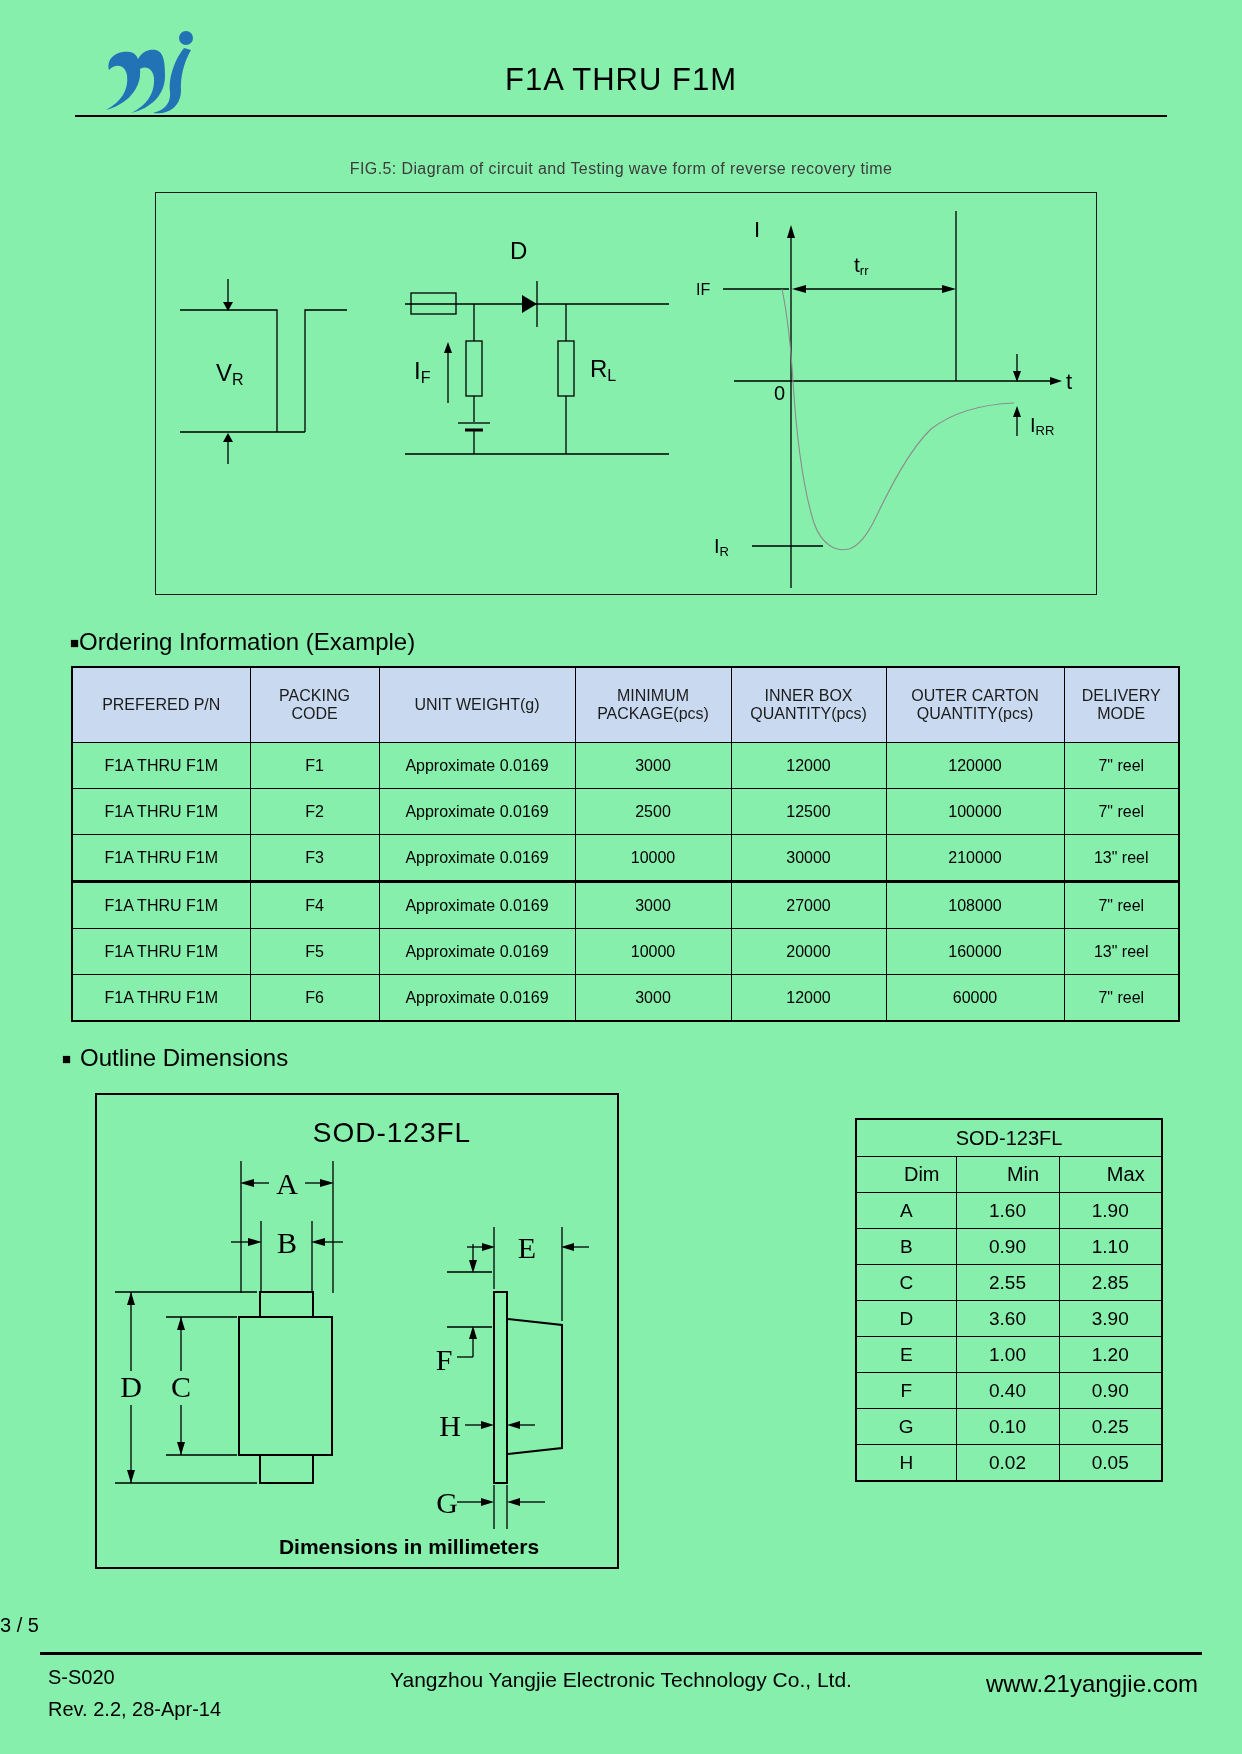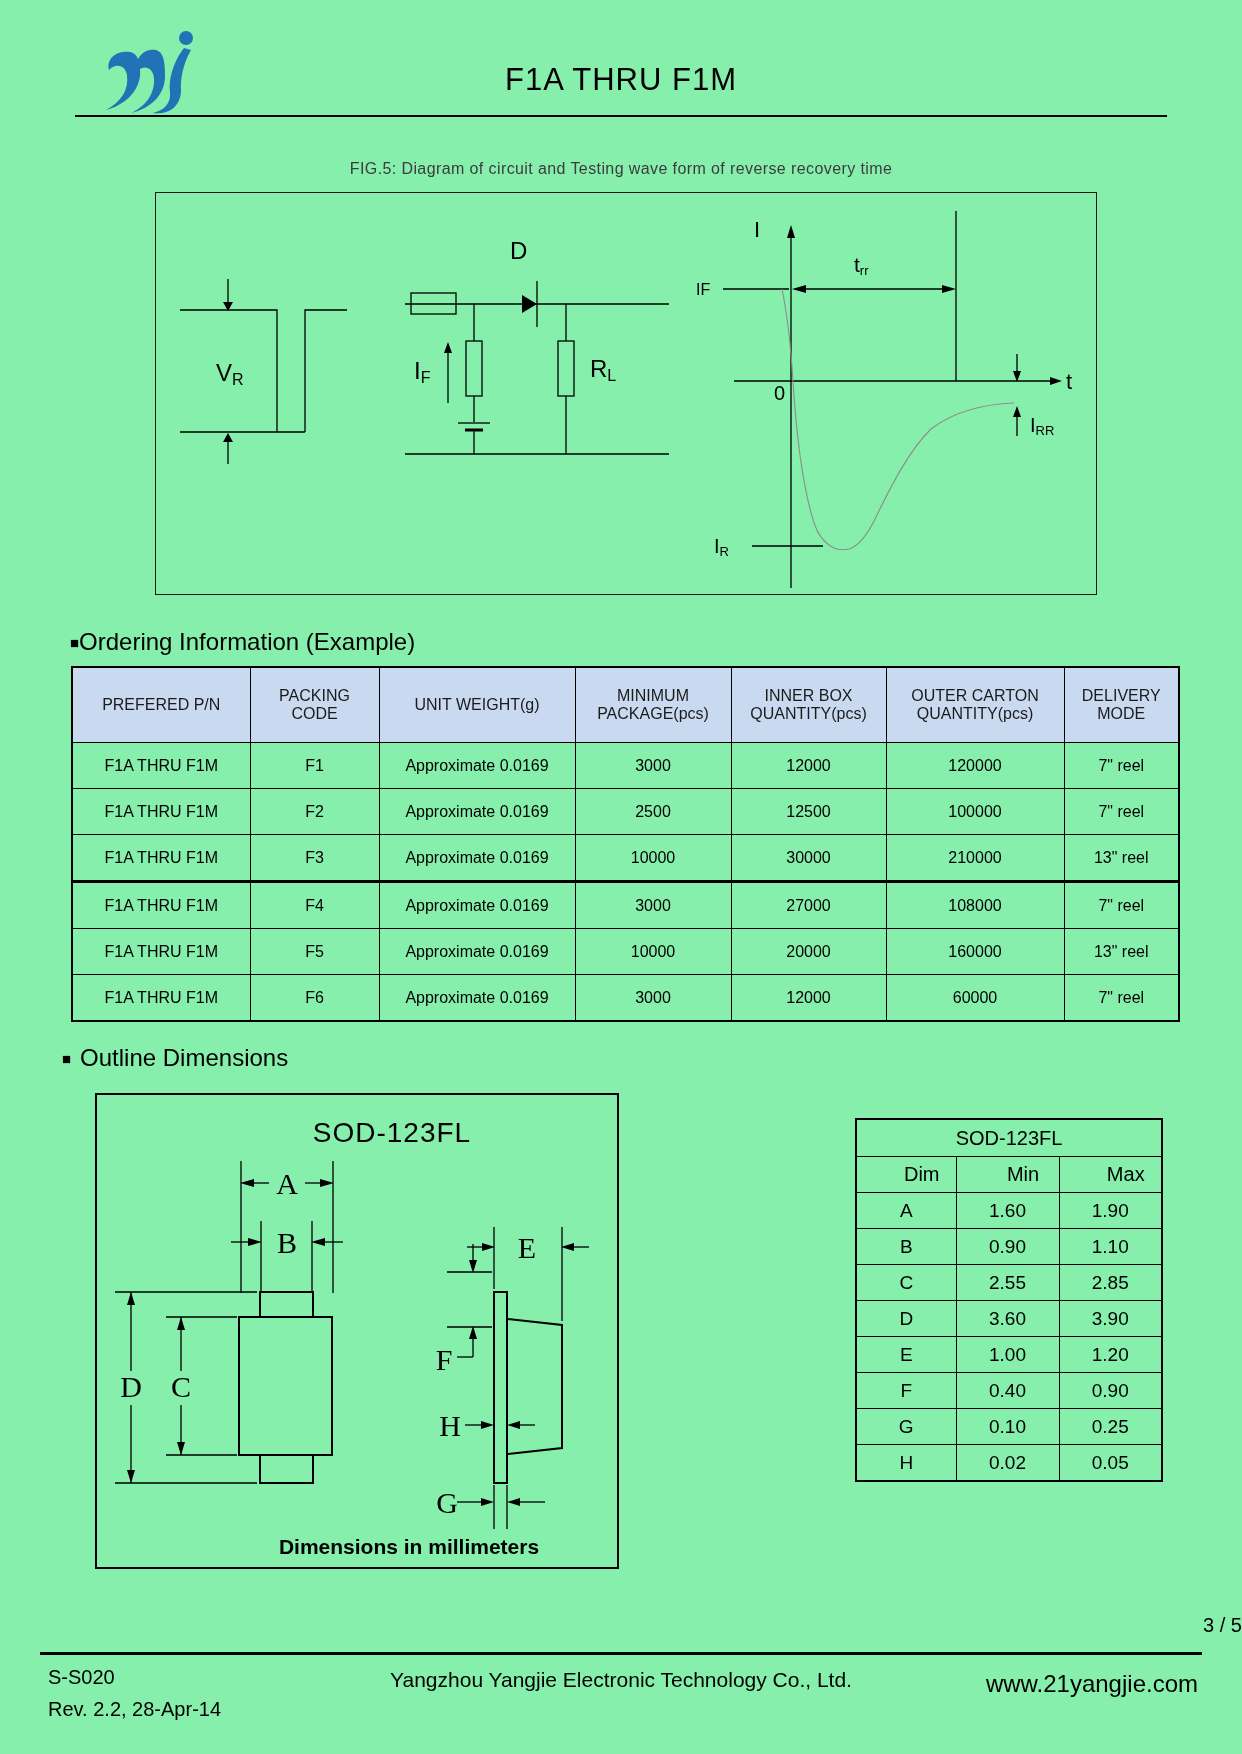--- a/index.html
+++ b/index.html
@@ -19,21 +19,21 @@
   .ord-table th{height:74px;background:#c9daf0;font-weight:normal;font-size:16px;
                 border:1px solid #000;text-align:center;padding:0 6px;color:#1b1b1b;}
   .ord-table td{height:45px;font-size:16px;border:1px solid #000;text-align:center;padding:0 4px;}
   .ord-table tr.thick-sep td{border-bottom:3px solid #000;}
   .draw-box{left:95px;top:1093px;width:520px;height:472px;border:2px solid #000;}
   .dim-table{left:855px;top:1118px;width:306px;border:2px solid #000;}
   .dim-table td,.dim-table th{border:1px solid #000;text-align:center;font-weight:normal;}
   .dim-table .t-title{height:34px;font-size:20px;}
   .dim-table .t-head{height:33px;font-size:20px;padding-left:32px;}
   .dim-table .t-cell{height:33px;font-size:19px;}
-  .page-num{left:0;right:0;top:1614px;text-align:right;font-size:20px;}
+  .page-num{left:0;right:0;top:1614px;text-align:left;font-size:20px;}
   .footer-rule{left:40px;top:1652px;width:1162px;height:3px;background:#000;}
   .f-doc{left:48px;top:1666px;font-size:20px;}
   .f-rev{left:48px;top:1698px;font-size:20px;}
   .f-company{left:0;right:0;top:1668px;text-align:center;font-size:21px;}
   .f-site{right:44px;top:1670px;font-size:24px;}
   svg text{font-family:"Liberation Sans",sans-serif;fill:#000;}
   svg text.cad{font-family:"Liberation Serif",serif;font-size:30px;}
   svg .thin{stroke:#000;stroke-width:1.3;fill:none;}
   svg .thick{stroke:#000;stroke-width:2;fill:none;}
   svg .ah{fill:#000;stroke:none;}

